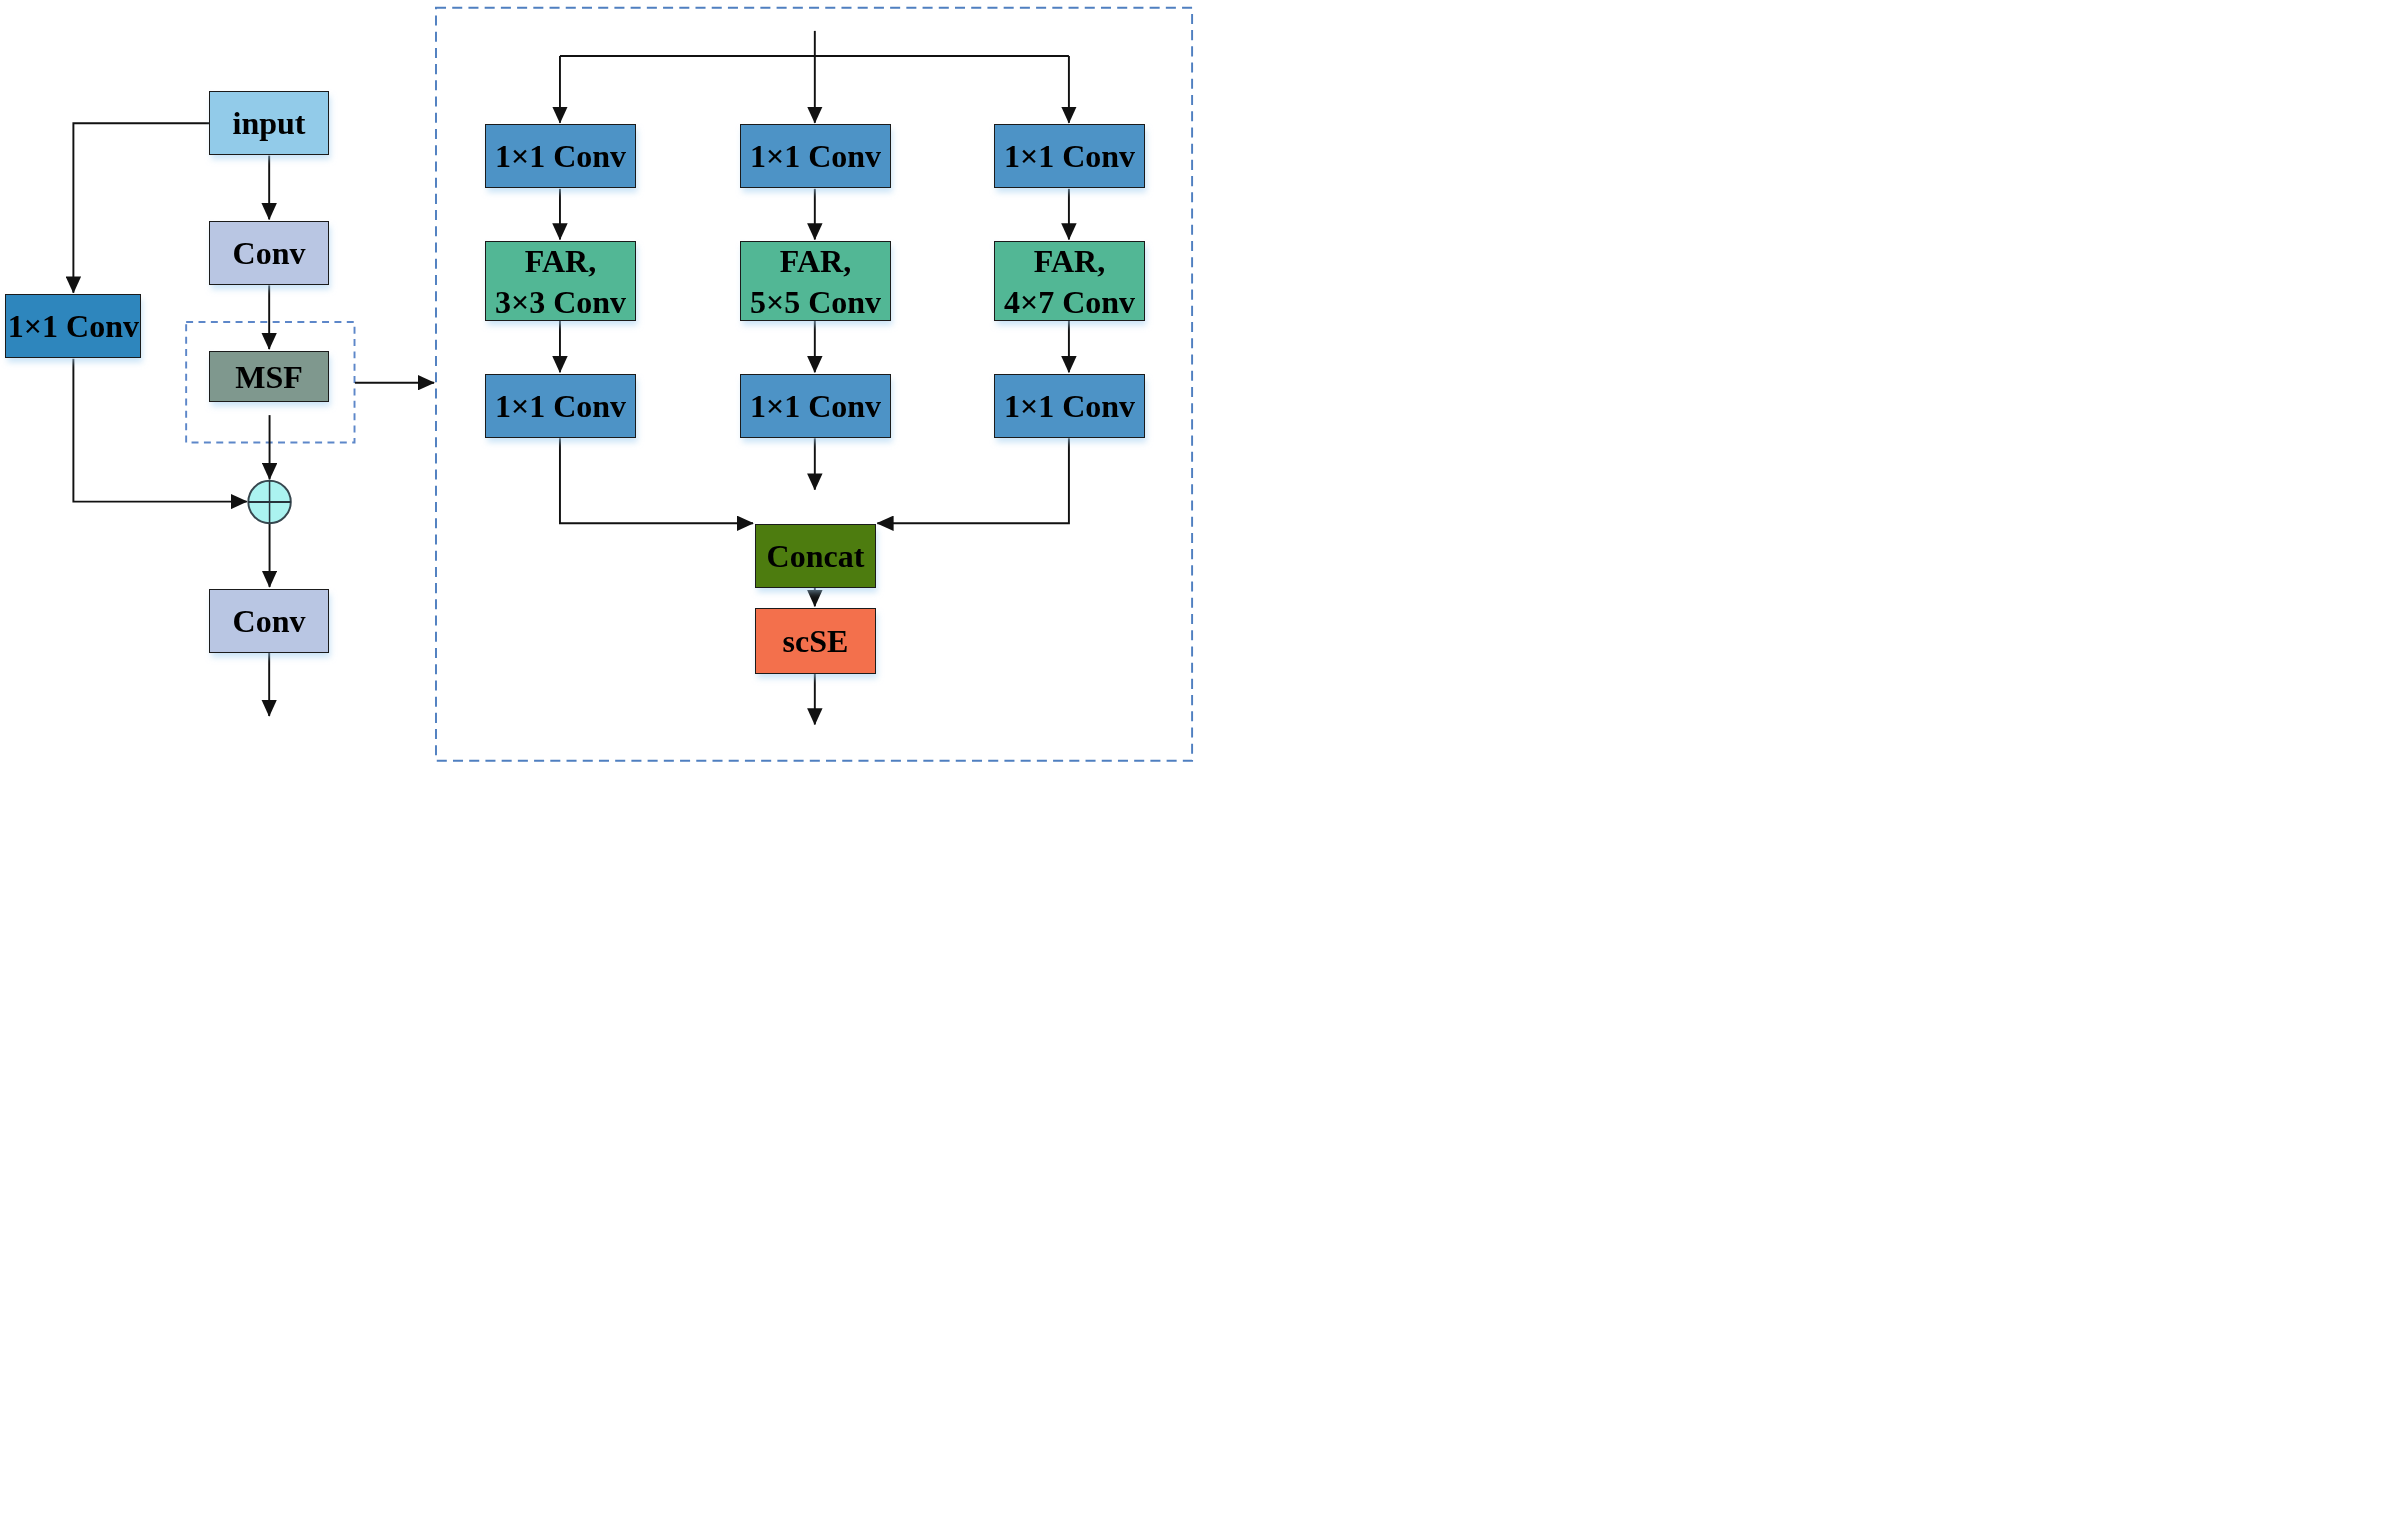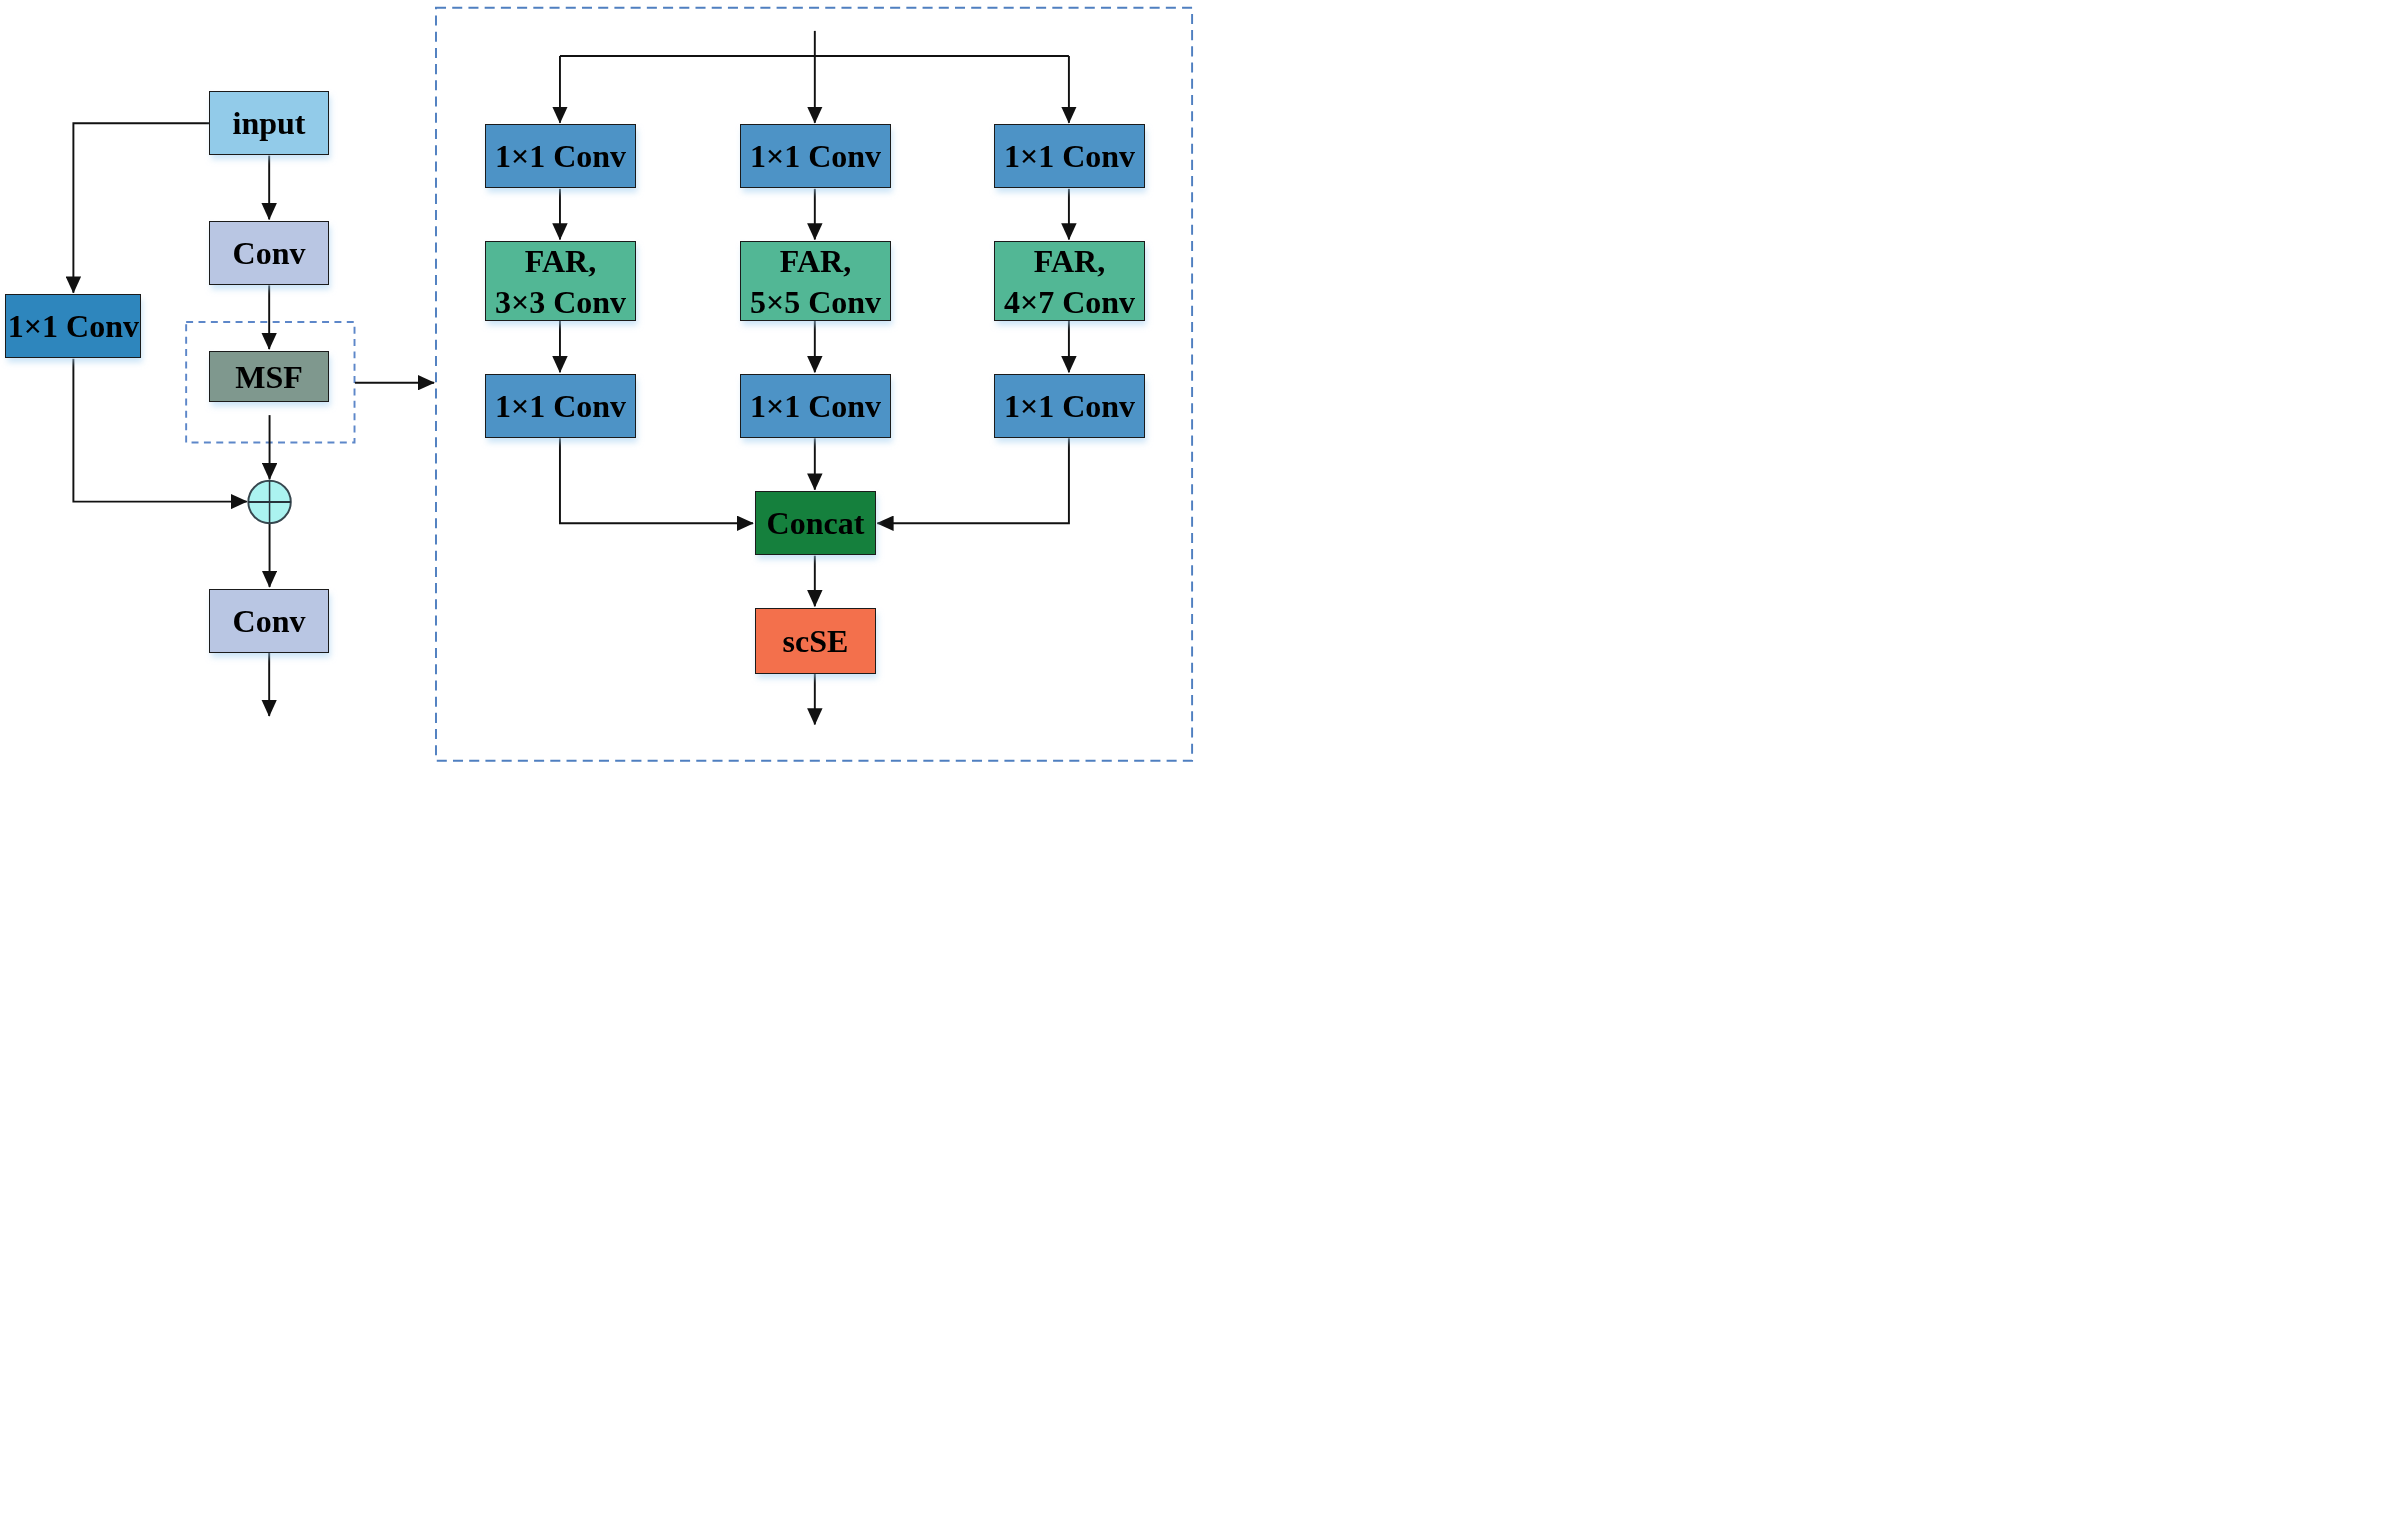--- a/index.html
+++ b/index.html
@@ -27,21 +27,21 @@
     text-align:center;
     box-shadow:1.5px 4.6px 6.2px rgba(160,205,240,.55);
     white-space:nowrap;
   }
   .fill-input{background:#92cbe9;}
   .fill-conv{background:#b9c6e3;}
   .fill-skip{background:#2e86bd;}
   .fill-branch{background:#4d93c6;}
   .fill-far{background:#52b795;gap:13px;}
   .fill-msf{background:#7f988e;}
-  .fill-concat{background:#15803d;}
+  .fill-concat{background:#4d7c0f;margin-top:33px;}
   .fill-scse{background:#f3704c;text-align:right;}
 </style>
 </head>
 <body>
 
 <div class="canvas">
 
   <svg class="wires" viewBox="0 0 1555 997">
     <defs>
       <marker id="arrow" markerUnits="userSpaceOnUse" markerWidth="22" markerHeight="20" viewBox="0 0 22 20" refX="21" refY="10" orient="auto-start-reverse">

